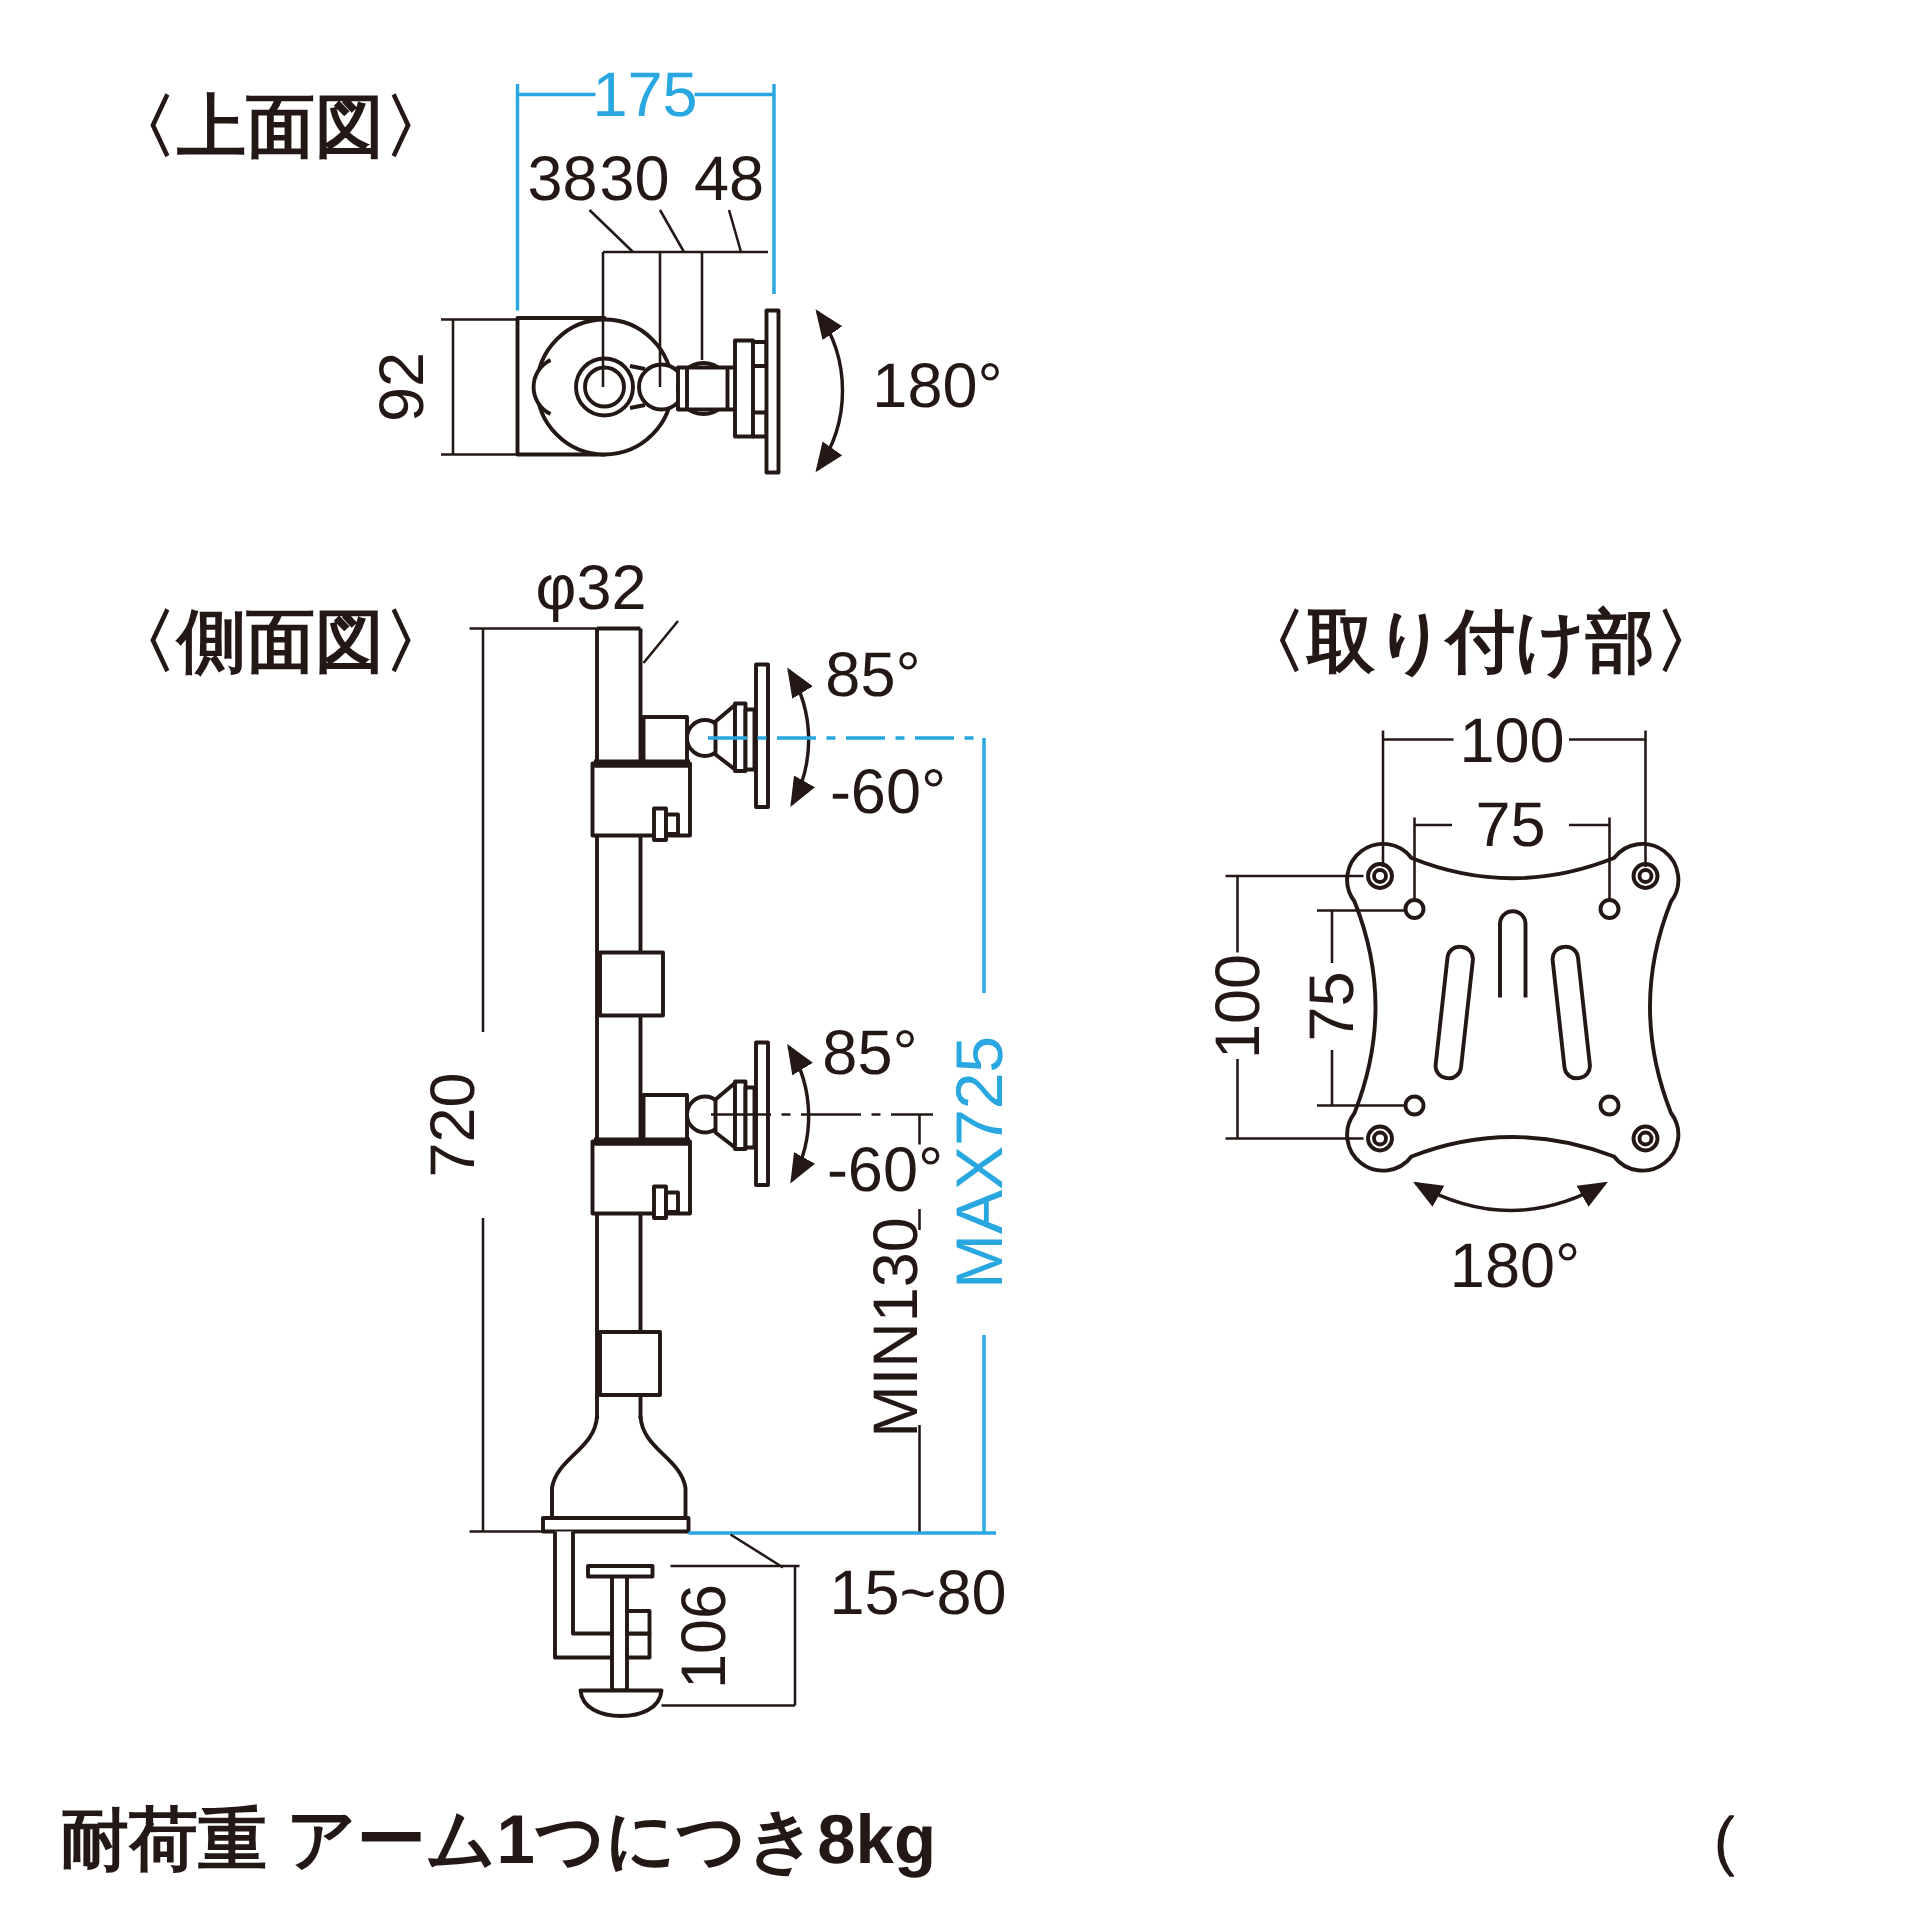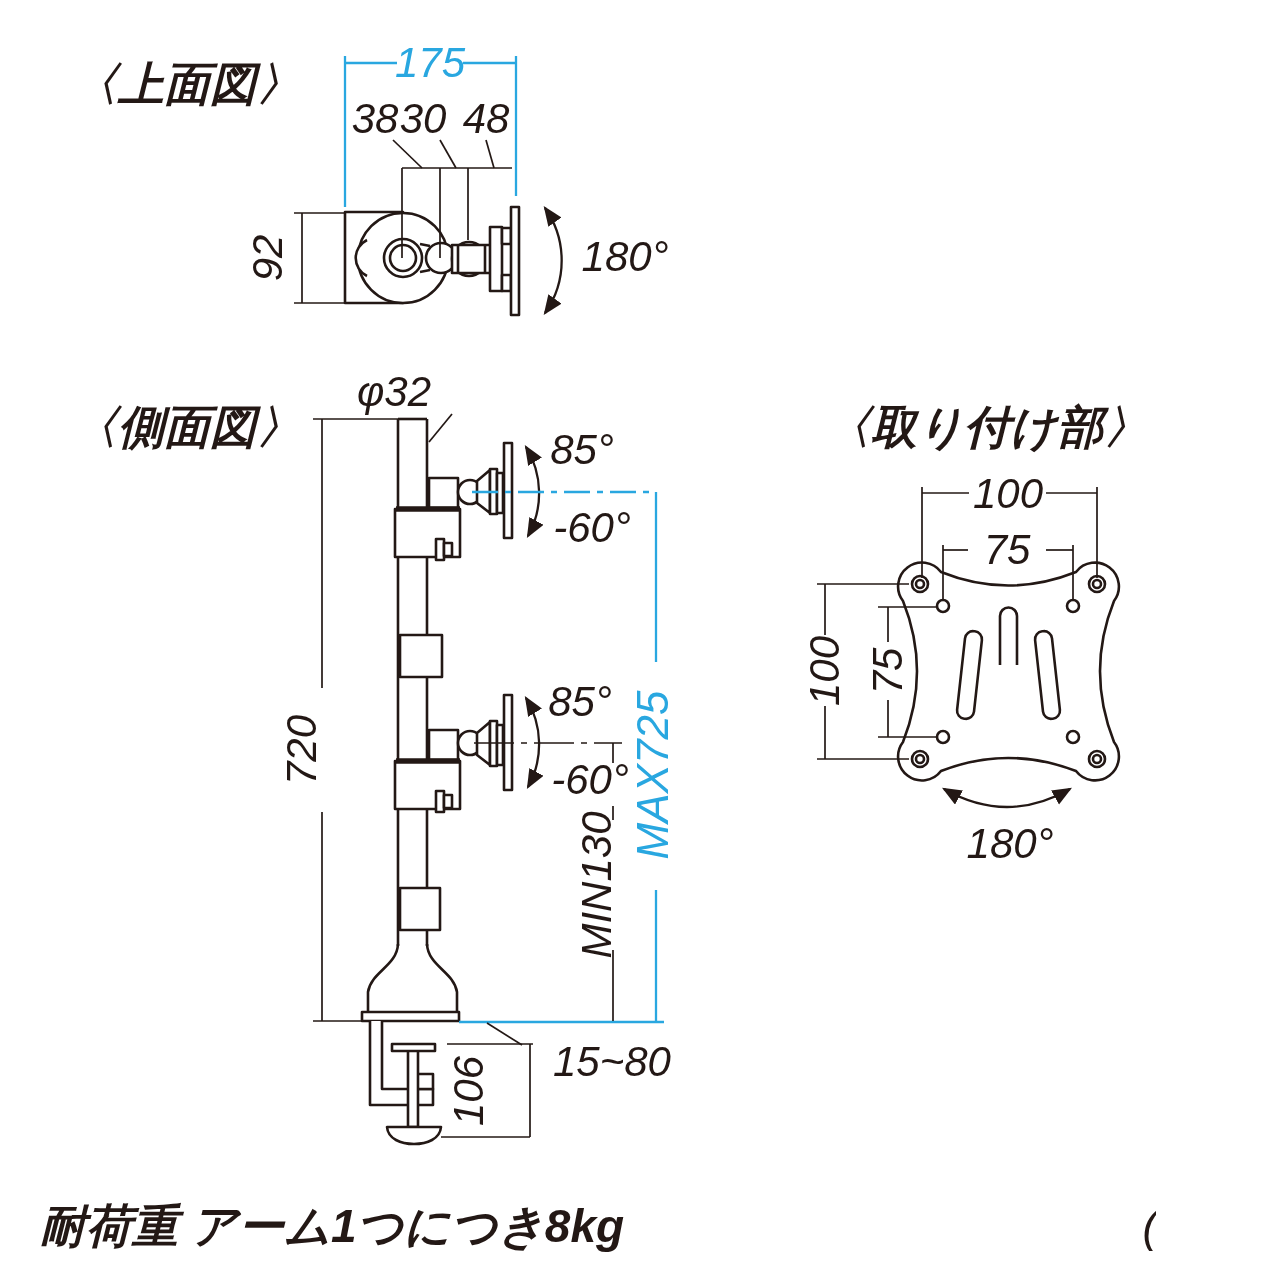--- a/index.html
+++ b/index.html
@@ -1,17 +1,17 @@
 <!DOCTYPE html>
 <html style="--ink: #231815; --accent: #29a7e0; --bg: #ffffff;"><head>
 <meta charset="utf-8">
 <style>
   :root { --ink:#231815; --accent:#29a7e0; --bg:#ffffff; }
   html,body { margin:0; padding:0; background:var(--bg); }
-  .stage { position:relative; width:1156px; height:1280px; background:var(--bg); overflow:hidden;font-style:italic; }
+  .stage { position:relative; width:1156px; height:1280px; background:var(--bg); overflow:hidden; }
   svg { display:block; }
   
   .s  { fill:none; stroke:var(--ink); stroke-width:2.6; stroke-linejoin:round; }
   .sf { fill:#fff;  stroke:var(--ink); stroke-width:2.6; stroke-linejoin:round; }
   .d  { fill:none; stroke:var(--ink); stroke-width:1.7; }
   .db { fill:none; stroke:var(--accent); stroke-width:2.3; }
   .cl  { stroke-dasharray:40 7 6 7; }
   .clb { stroke-dasharray:26 7 6 7; }
   .thick { stroke-width:5.5; }
   .arc { fill:none; stroke:var(--ink); stroke-width:2.3;

